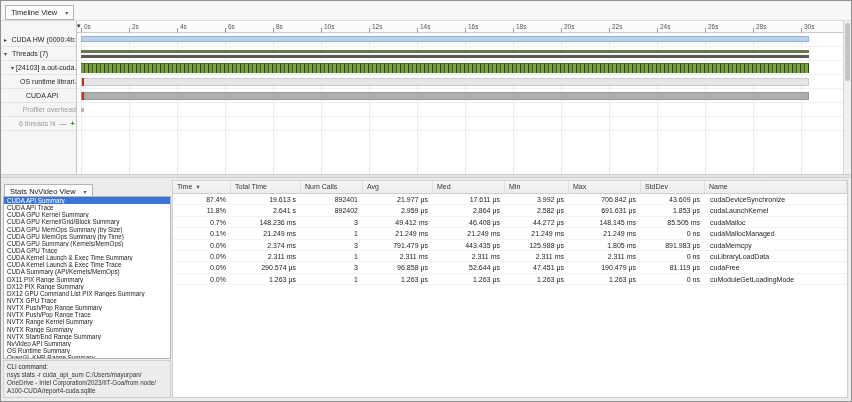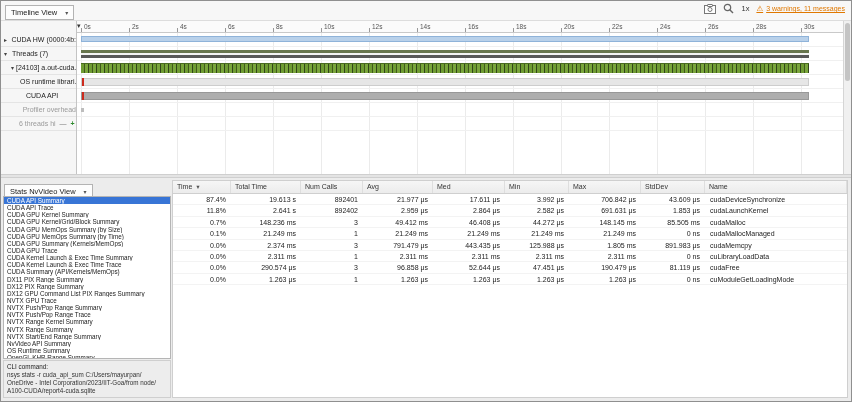--- a/index.html
+++ b/index.html
@@ -93,40 +93,20 @@
 </style>
 </head>
 <body>
 
 <div class="window">
 
   <div class="toolbar">
     <div class="dropdown">
       <span>Timeline View</span>
       <span class="caret">▾</span>
-    </div>
-    <div class="tb-right">
-      <span class="tb-icon">
-        <svg width="12" height="10" viewBox="0 0 12 10">
-            <rect x="0.5" y="1.5" width="11" height="8" fill="#fdfdfd" stroke="#777"></rect>
-            <circle cx="6" cy="5.5" r="2" fill="none" stroke="#777"></circle>
-            <rect x="4" y="0.5" width="4" height="2" fill="#fdfdfd" stroke="#777"></rect>
-          </svg>
-      </span>
-      <span class="tb-icon">
-        <svg width="11" height="11" viewBox="0 0 11 11">
-            <circle cx="4.5" cy="4.5" r="3.2" fill="none" stroke="#666" stroke-width="1.2"></circle>
-            <line x1="7" y1="7" x2="10" y2="10" stroke="#666" stroke-width="1.4"></line>
-          </svg>
-      </span>
-      <span>1x</span>
-      <span class="warnings">
-        <span class="warn-tri">⚠</span>
-        <span>3 warnings, 11 messages</span>
-      </span>
     </div>
   </div>
 
   <div class="ruler">
     <span class="ruler-marker">▾</span>
   <div class="tick" style="left: 4px;"></div>
       <div class="tick-label" style="left: 7px;">0s</div>
       <div class="tick" style="left: 52px;"></div>
       <div class="tick-label" style="left: 55px;">2s</div>
       <div class="tick" style="left: 100px;"></div>

